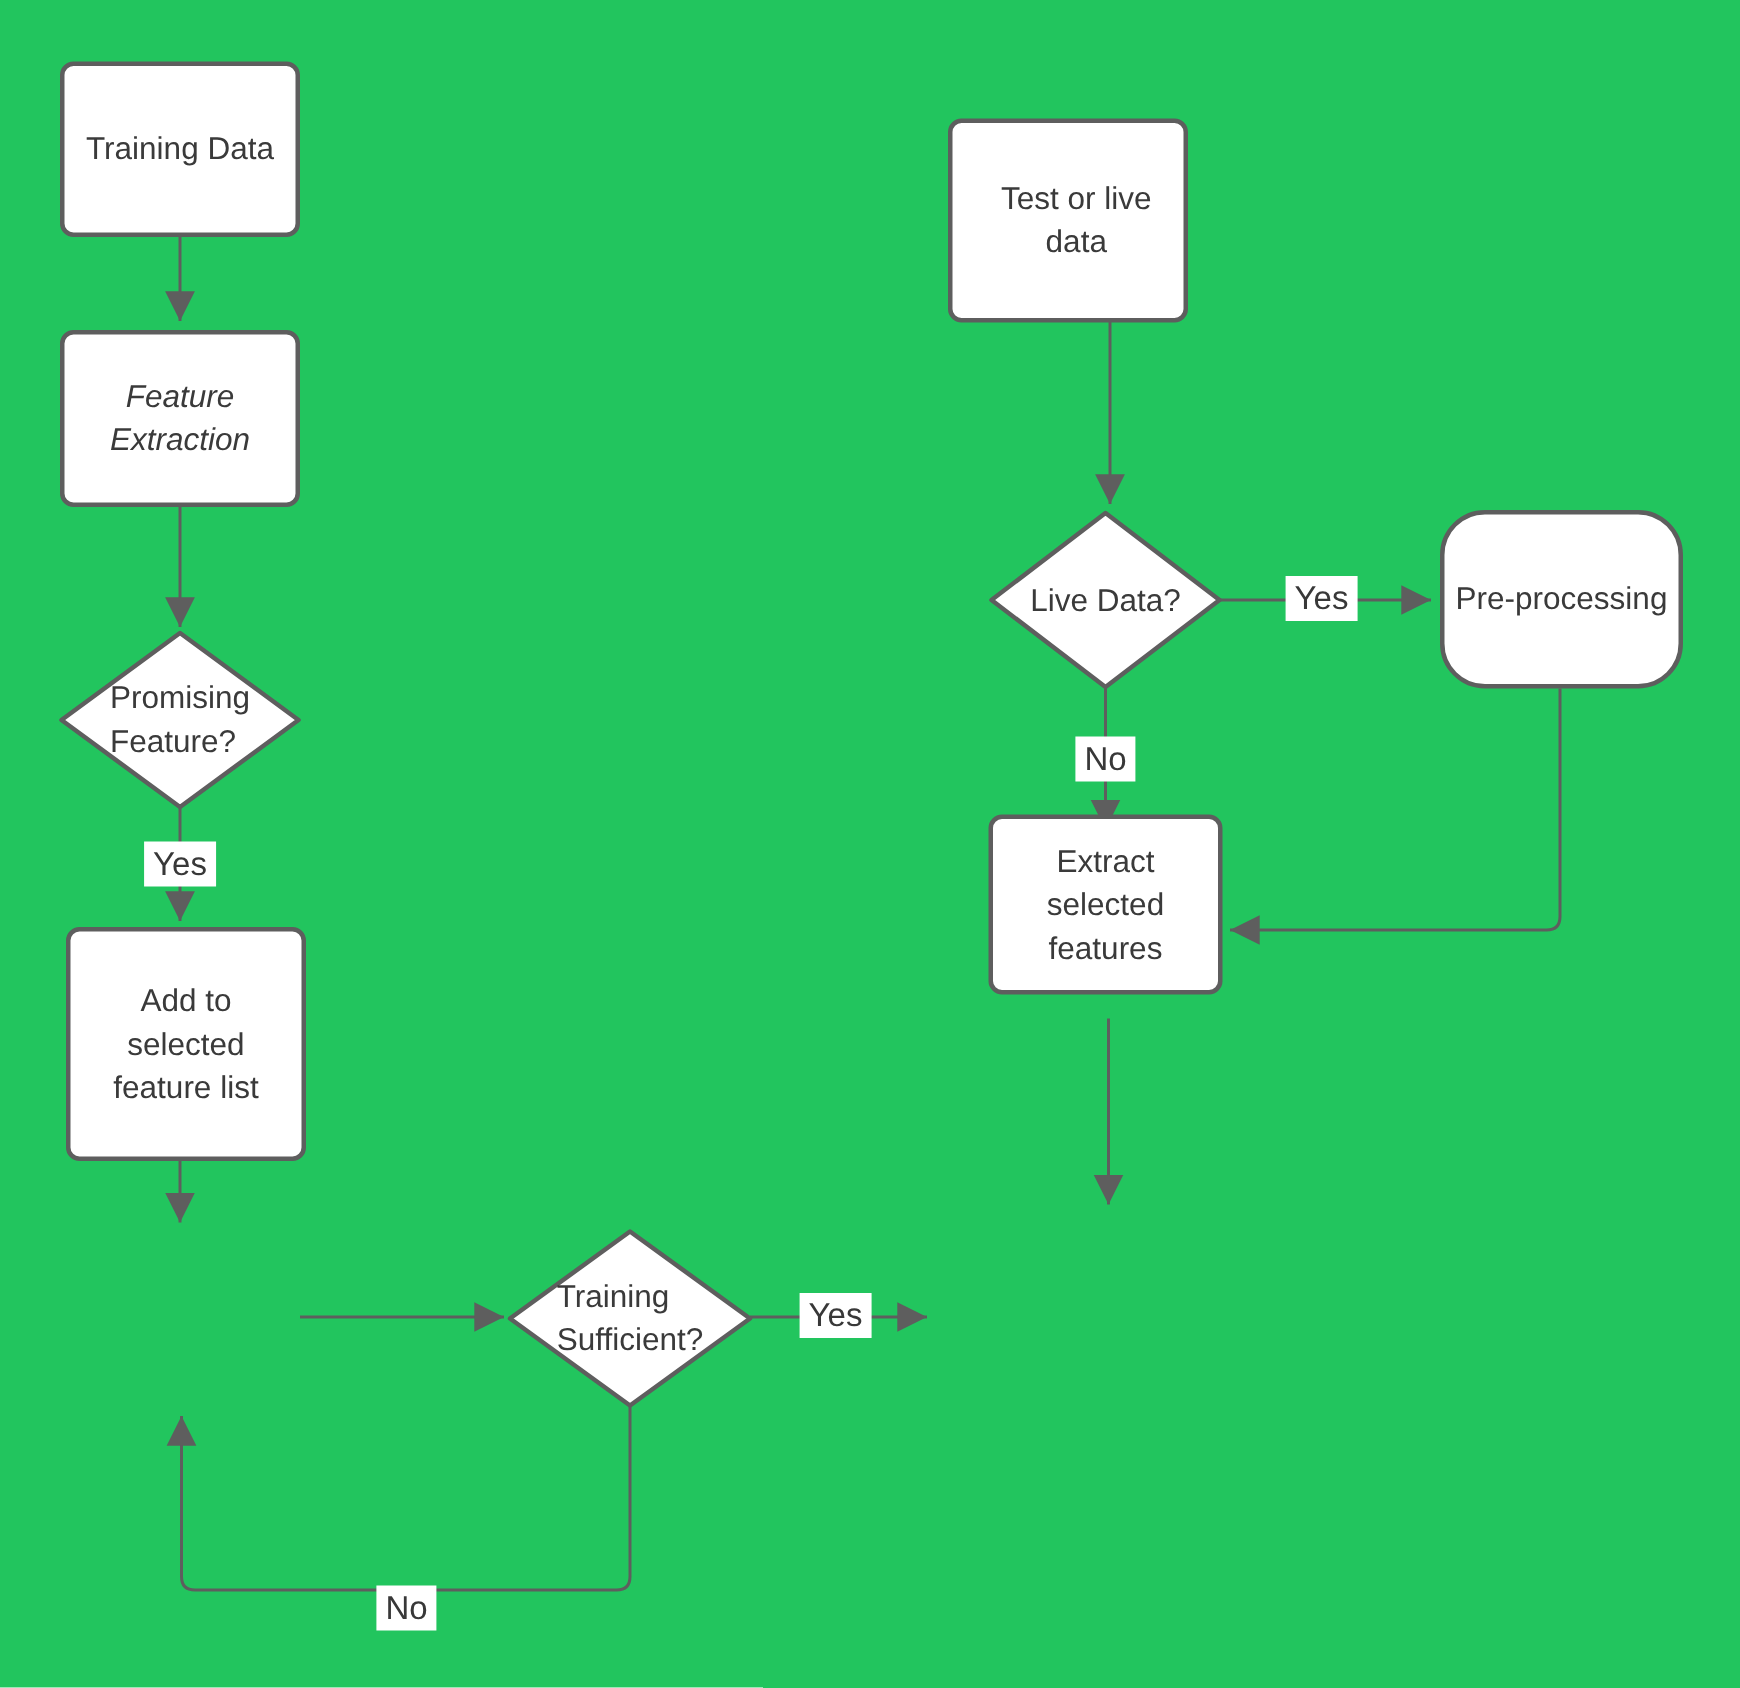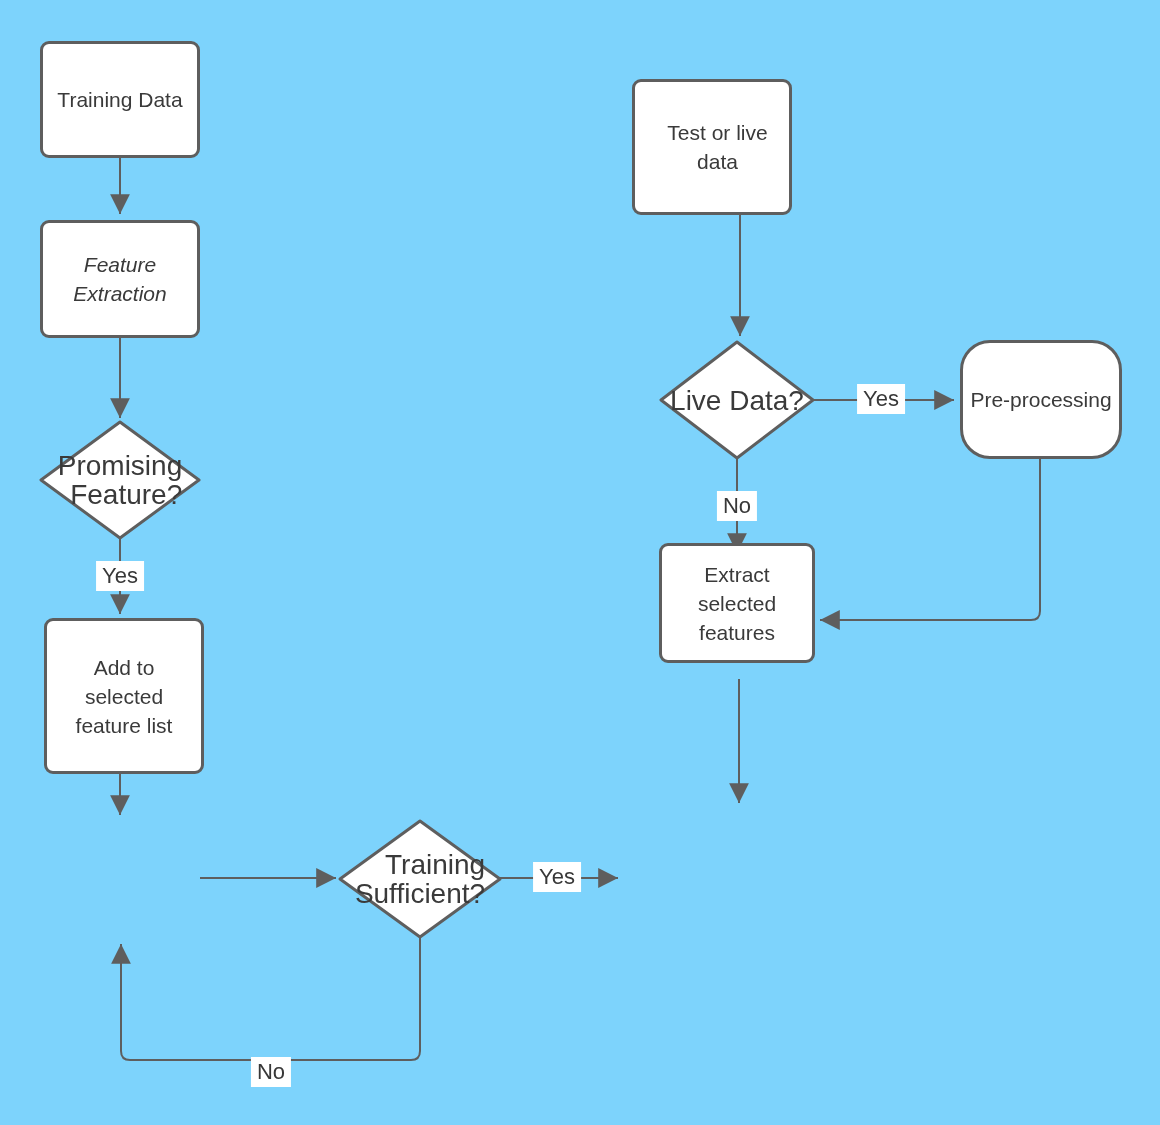--- a/index.html
+++ b/index.html
@@ -1,20 +1,20 @@
 <!DOCTYPE html>
 <html><head>
 <meta charset="utf-8">
 <style>
   html, body { margin: 0; padding: 0; background: #ffffff; }
   #canvas {
     position: relative;
     width: 1160px;
     height: 1125px;
-    background: #7dd3fc;
+    background: #22c55e;
     overflow: hidden;
     font-family: "Liberation Sans", sans-serif;
   }
   #wires { position: absolute; left: 0; top: 0; z-index: 1; }
   .node {
     position: absolute;
     box-sizing: border-box;
     background: #ffffff;
     border: 3px solid #5e5e5e;
     border-radius: 9px;
@@ -26,22 +26,22 @@
     line-height: 29px;
     color: #3a3a3a;
     white-space: pre-line;
     z-index: 2;
   }
   .dtext {
     position: absolute;
     display: flex;
     align-items: center;
     justify-content: center;
-    text-align: right;
-    font-size: 28px;
+    text-align: left;
+    font-size: 21px;
     line-height: 29px;
     color: #3a3a3a;
     white-space: pre-line;
     z-index: 3;
     background: transparent;
   }
   .edge-label {
     position: absolute;
     transform: translate(-50%, -50%);
     background: #ffffff;

